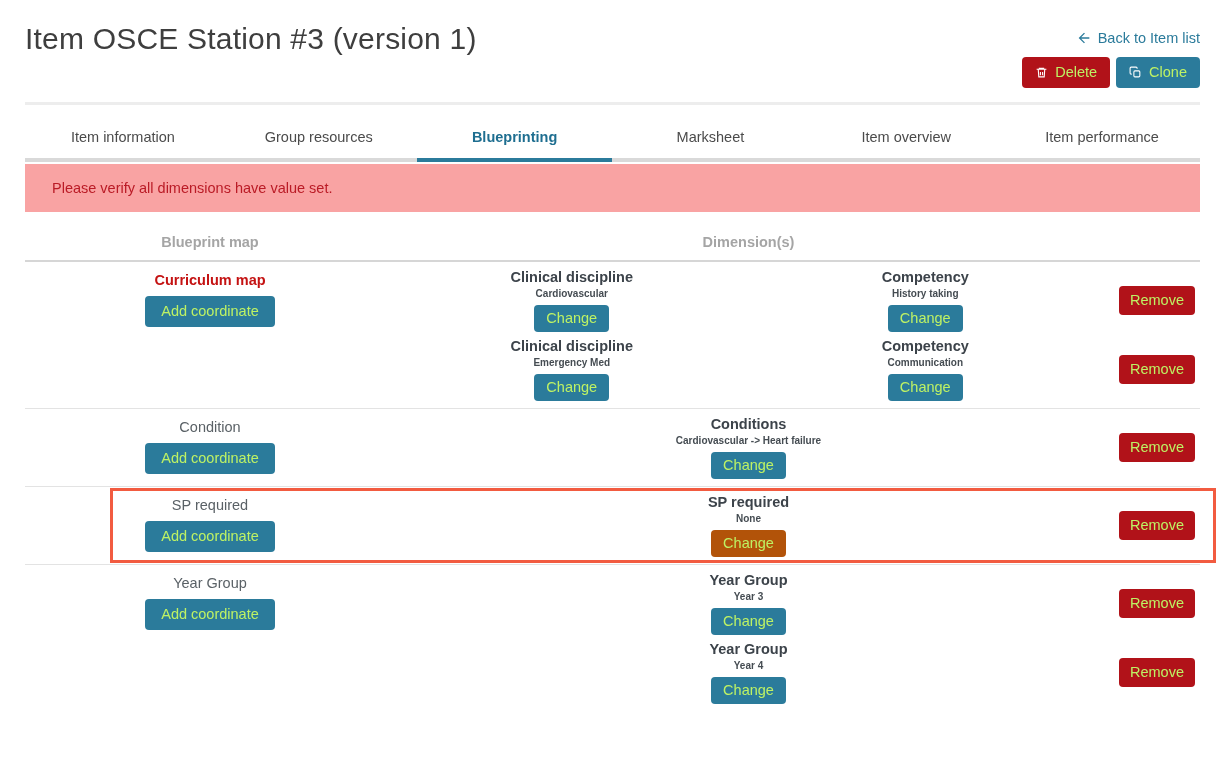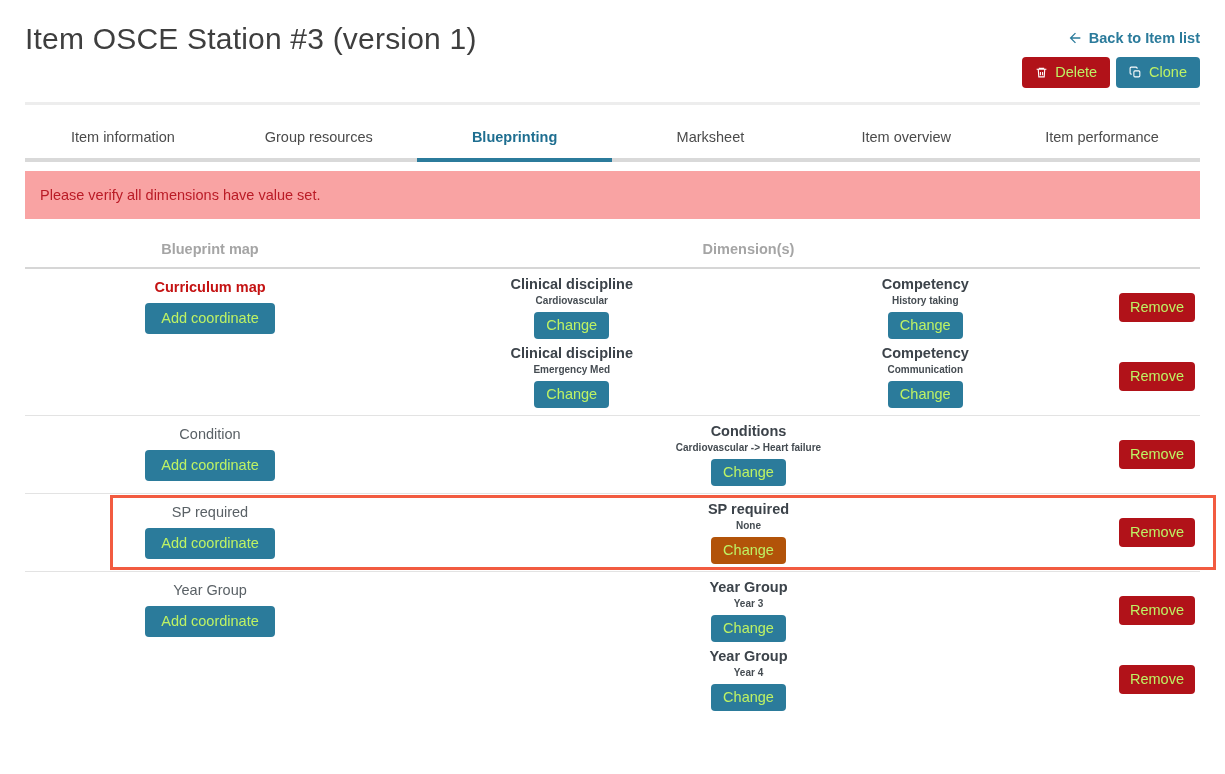--- a/index.html
+++ b/index.html
@@ -11,21 +11,21 @@
   }
   .page { padding: 22px 25px 0; }
 
   
   .header { display: flex; justify-content: space-between; align-items: flex-start; }
   .page-title { font-size: 30px; font-weight: 500; color: #3e3e3e; letter-spacing: 0.2px; }
   .subtitle { margin-top: 12px; font-size: 21px; }
   .status-draft { color: #2b7b9b; font-weight: 500; }
   .subtitle .sep, .subtitle .version { color: #8d9296; font-weight: 400; }
   .header-right { display: flex; flex-direction: column; align-items: flex-end; gap: 11px; padding-top: 8px; }
-  .back-link { display: inline-flex; align-items: center; gap: 6px; color: #2b7b9b; font-size: 14.5px; font-weight: 700; text-decoration: none; cursor: pointer; }
+  .back-link { display: inline-flex; align-items: center; gap: 6px; color: #2b7b9b; font-size: 14.5px; font-weight: 400; text-decoration: none; cursor: pointer; }
   .back-link svg { display: block; }
   .action-buttons { display: flex; gap: 6px; }
   .btn {
     border: none; border-radius: 4px; color: #bef264; font-family: inherit;
     font-size: 14.5px; cursor: pointer; display: inline-flex; align-items: center;
     justify-content: center; gap: 7px; line-height: 17px;
   }
   .btn-danger { background: #b11219; }
   .btn-teal { background: #2b7b9b; }
   .btn-warning { background: #b25309; }
@@ -35,21 +35,21 @@
 
   
   .tabs { display: flex; }
   .tab {
     flex: 1; text-align: center; padding: 24px 0 13px; font-size: 14.5px;
     color: #4b4b4b; border-bottom: 4px solid #d9d9d9; cursor: pointer;
   }
   .tab.active { color: #1e6e90; font-weight: bold; border-bottom-color: #2b7b9b; }
 
   
-  .alert { margin-top: 9px; background: #f9a3a3; color: #ba1b26; font-size: 14.5px; padding: 16px 15px; }
+  .alert { margin-top: 2px; background: #f9a3a3; color: #ba1b26; font-size: 14.5px; padding: 16px 27px; }
 
   
   .bp-table { margin-top: 14px; }
   .thead { display: flex; color: #a5a5a5; font-weight: bold; font-size: 14.5px; padding: 8px 0 10px; border-bottom: 2px solid #d6d6d6; }
   .col-map { width: 370px; text-align: center; }
   .col-body { flex: 1; }
   .th-dims { flex: 1; text-align: center; }
   .th-remove { width: 98px; }
 
   .row { display: flex; border-bottom: 1px solid #e3e3e3; padding: 4px 0; position: relative; }

